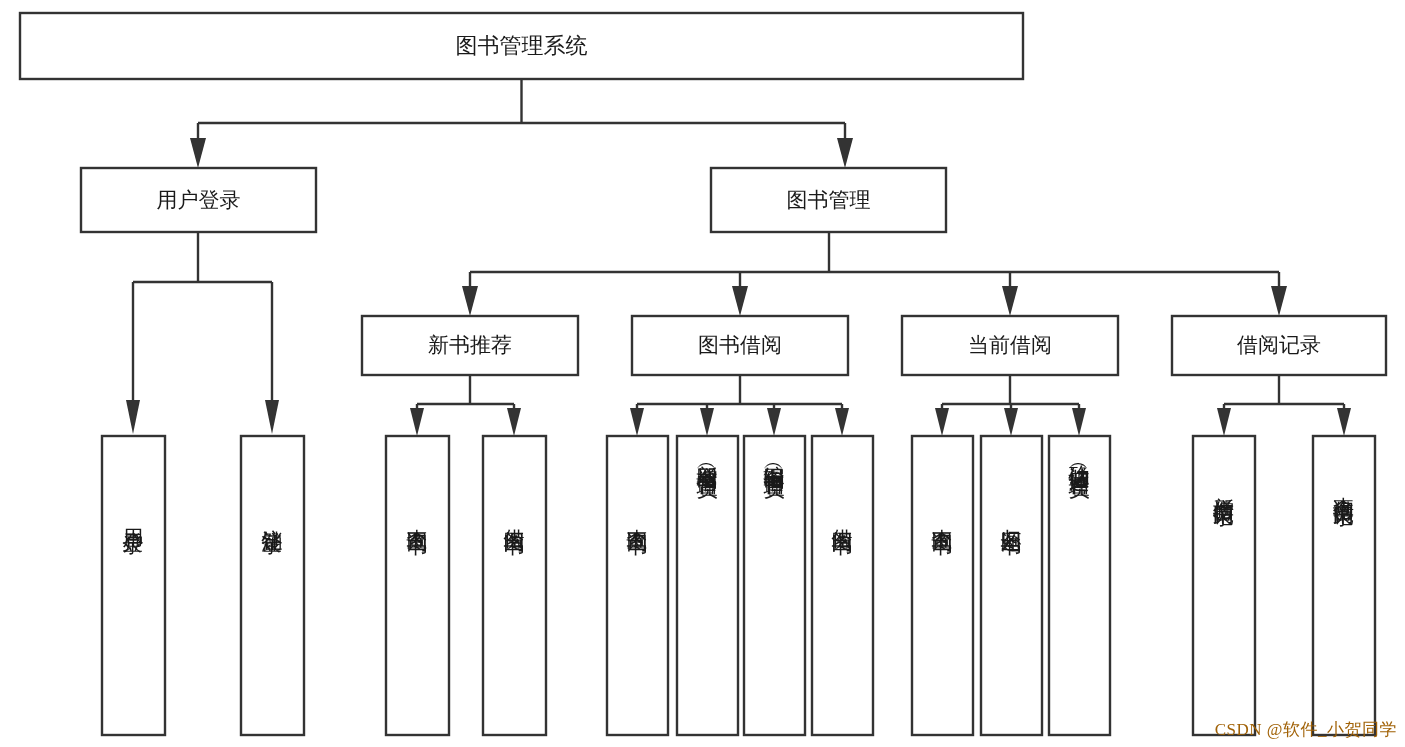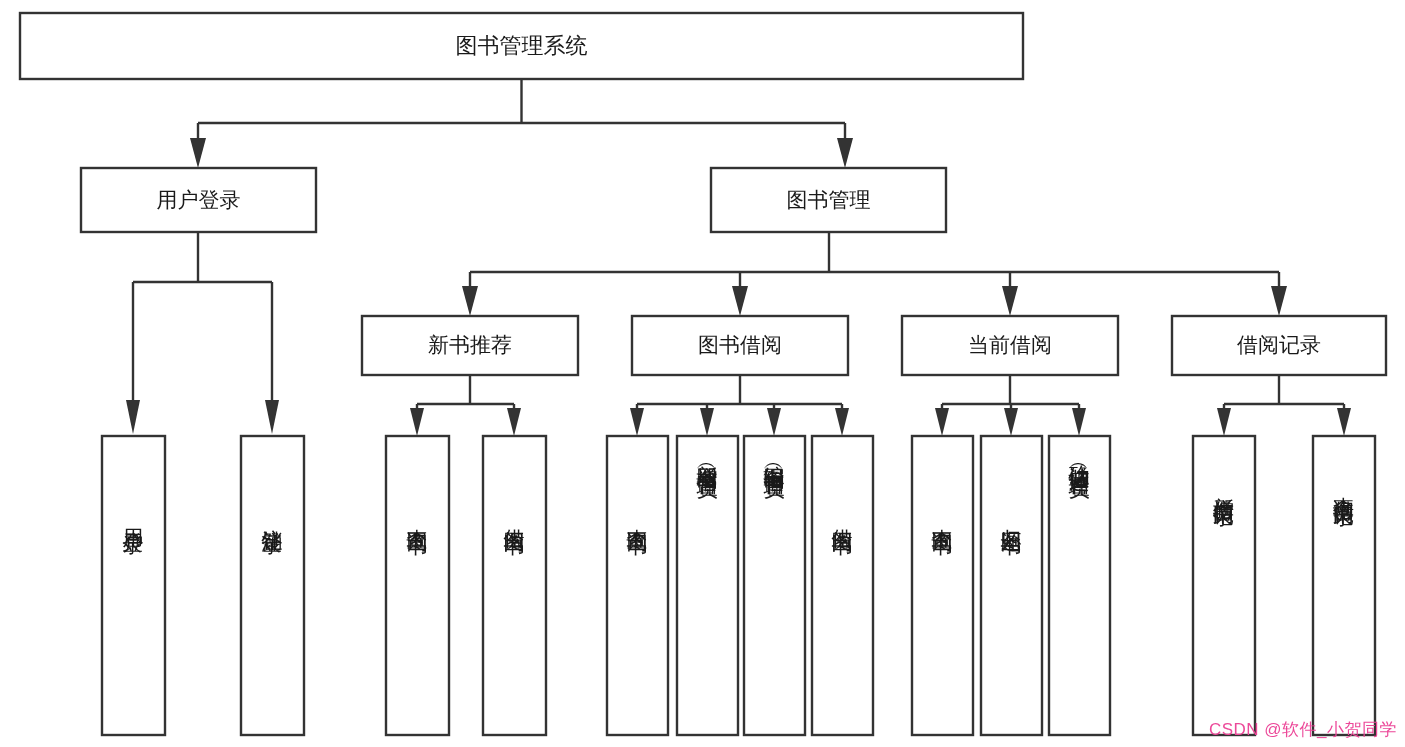--- a/index.html
+++ b/index.html
@@ -65,23 +65,23 @@
     font-size: 21px;
     line-height: 1;
     color: #1a1a1a;
     letter-spacing: 2px;
     white-space: nowrap;
   }
   .watermark {
     position: absolute;
     right: 8px;
     bottom: 6px;
-    font-family: Liberation Sans, sans-serif;
+    font-family: Liberation Serif, serif;
     font-size: 17px;
-    color: #ec4899;
+    color: #a16207;
     letter-spacing: 0.5px;
     white-space: nowrap;
   }
 </style>
 </head>
 <body>
 
 <div id="diagram-root">
 
   <svg class="flow" viewBox="0 0 1405 747" xmlns="http://www.w3.org/2000/svg">

